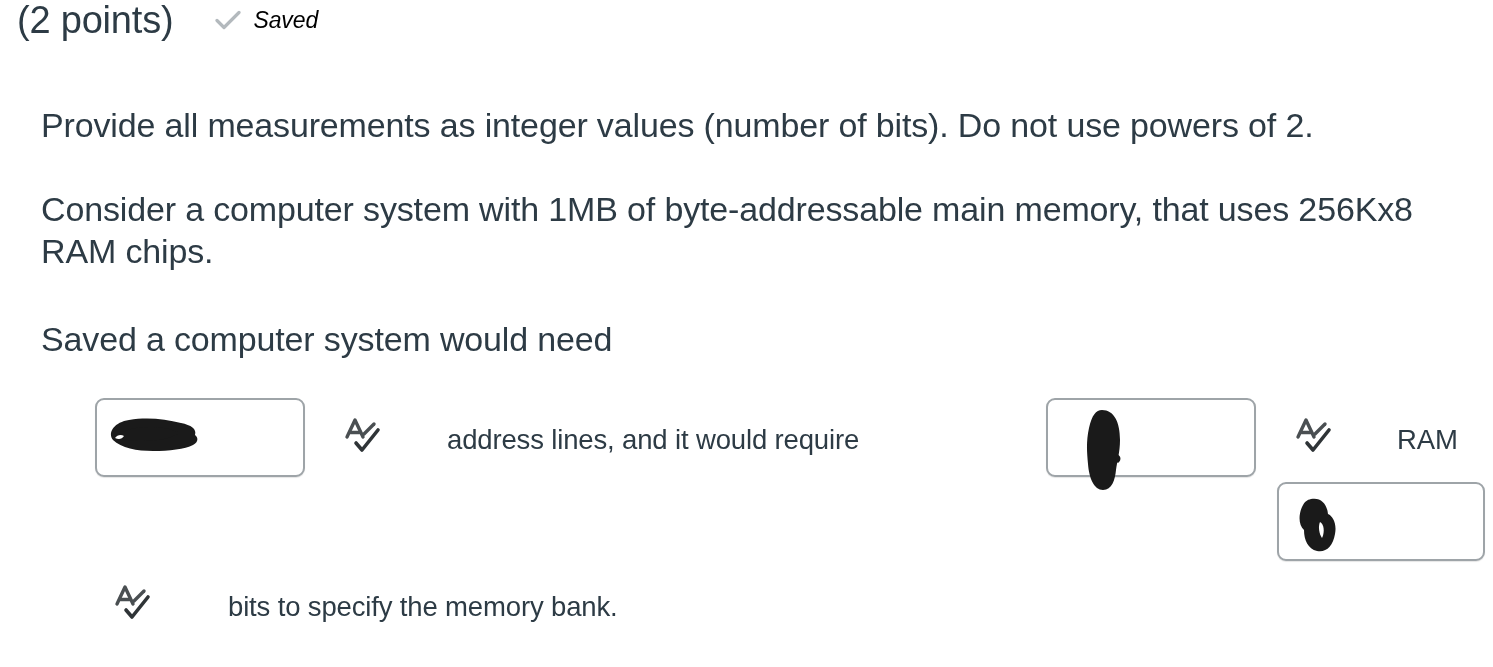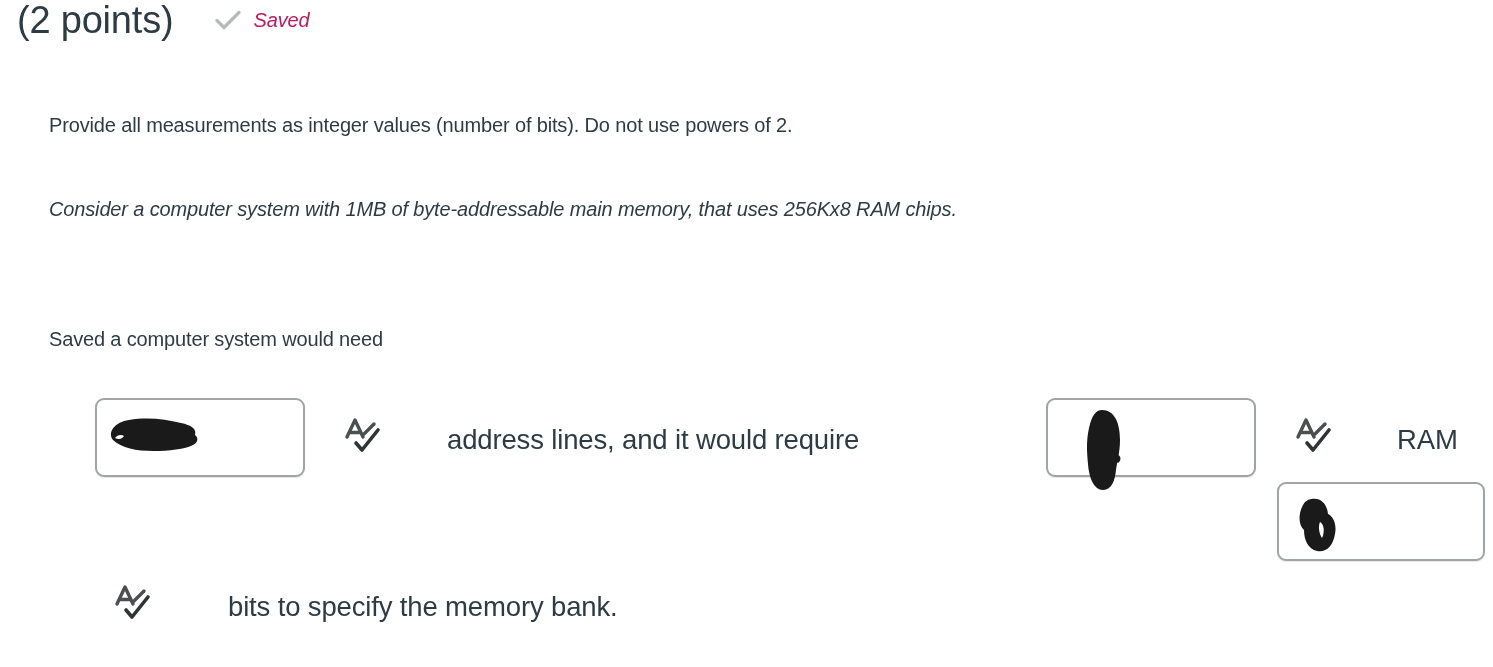--- a/index.html
+++ b/index.html
@@ -45,38 +45,38 @@
     align-items: center;
     margin-left: 42px;
   }
   .saved-check {
     width: 26px;
     height: 22px;
     display: inline-block;
     flex: 0 0 auto;
   }
   .saved-label {
-    font-size: 20px;
+    font-size: 23px;
     font-style: italic;
-    color: #be185d;
+    color: #000000;
     margin-left: 12px;
     letter-spacing: -0.1px;
   }
 
   
   .para {
     position: absolute;
-    left: 49px;
-    font-size: 20px;
+    left: 41px;
+    font-size: 34px;
     line-height: 42px;
     color: #2d3b45;
     letter-spacing: -0.15px;
   }
   #para-1 { top: 104px; width: 1440px; }
-  #para-2 { top: 188px; width: 1430px; font-style: italic; }
+  #para-2 { top: 188px; width: 1430px; }
   #para-3 { top: 318px; width: 900px; }
 
   
   .answer-region {
     position: absolute;
     left: 0;
     top: 380px;
     width: 1493px;
     height: 280px;
     margin-left: 27px;

